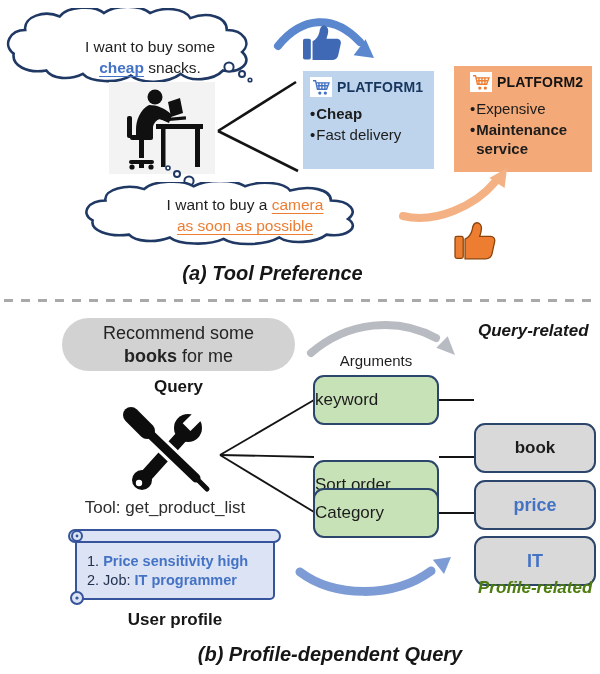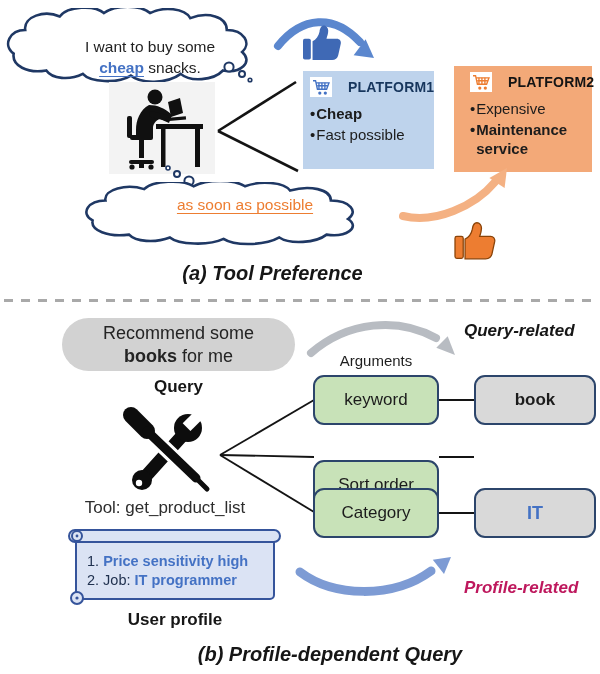--- a/index.html
+++ b/index.html
@@ -10,21 +10,21 @@
 
   
   .cloud-text{position:absolute;text-align:center;font-size:15.5px;line-height:21px;color:#1f1f1f;}
   .hl-blue{color:#4472c4;font-weight:bold;text-decoration:underline;text-underline-offset:3px;}
   .hl-orange{color:#ed7d31;text-decoration:underline;text-underline-offset:3px;}
 
   
   .plat{position:absolute;padding:6px 6px 4px 7px;box-sizing:border-box;}
   .plat1{left:303px;top:71px;width:131px;height:98px;background:#bed3ec;}
   .plat2{left:454px;top:66px;width:138px;height:106px;background:#f3a978;padding-left:16px;}
-  .plat-head{display:flex;align-items:center;gap:16px;}
+  .plat-head{display:flex;align-items:center;gap:5px;}
   .cart-chip{width:22px;height:20px;background:#fff;display:flex;align-items:center;justify-content:center;flex:0 0 auto;}
   .plat-title{font-size:14px;font-weight:bold;letter-spacing:.2px;}
   .plat1 .plat-title{color:#17365d;}
   .plat2 .plat-title{color:#141414;}
   .bullets{margin-top:7px;font-size:15px;line-height:19px;color:#1c1c1c;}
   .bullet{margin:2px 0;}
   .bullet::before{content:"\2022";margin-right:1px;}
   .b-bold{font-weight:bold;}
   .wraphard{display:inline-block;width:100px;word-break:break-all;vertical-align:top;}
 
@@ -34,27 +34,27 @@
            background:repeating-linear-gradient(90deg,#a9a9a9 0 9px,transparent 9px 17px);}
 
   
   .pill{position:absolute;left:62px;top:318px;width:233px;height:53px;border-radius:27px;
         background:#d2d2d2;display:flex;flex-direction:column;align-items:center;justify-content:center;
         font-size:18px;line-height:23px;color:#242424;}
   .lbl-bold{position:absolute;font-weight:bold;font-size:17px;text-align:center;color:#161616;}
   .col-lbl{position:absolute;font-size:15px;text-align:center;color:#1f1f1f;}
   .argbox{position:absolute;left:313px;width:126px;height:50px;background:#c8e2b8;
           border:2px solid #2c456b;border-radius:11px;box-sizing:border-box;
-          display:flex;align-items:center;justify-content:center;font-size:17px;color:#1c1c1c;}
+          display:flex;align-items:center;font-size:17px;color:#1c1c1c;}
   .valbox{position:absolute;left:474px;width:122px;height:50px;background:#d9d9d9;
           border:2px solid #2c456b;border-radius:11px;box-sizing:border-box;
-          display:flex;align-items:center;justify-content:center;font-size:17px;font-weight:bold;}
+          display:flex;align-items:center;justify-content:center;font-size:17px;font-weight:bold;margin-top:48px;}
   .val-black{color:#1c1c1c;}
   .val-blue{color:#4472c4;font-size:18px;}
-  .rel-lbl{position:absolute;font-size:17px;font-weight:bold;font-style:italic;}
+  .rel-lbl{position:absolute;font-size:17px;font-weight:bold;font-style:italic;margin-left:14px;}
   .tool-lbl{position:absolute;left:55px;top:498px;width:220px;text-align:center;font-size:17px;color:#2d2d2d;}
   .profile-line{position:absolute;left:87px;font-size:14.5px;color:#20314f;white-space:nowrap;}
   .profile-line b{color:#4472c4;}
 </style>
 </head>
 <body>
 
 <div id="fig">
 
   <svg class="abs" style="left:6px;top:8px" width="288" height="76" viewBox="0 0 300 90" preserveAspectRatio="none">
@@ -124,21 +124,21 @@
             <path d="M8,4.5 V12 M11.5,4.5 V12 M15,4.5 V12 M6,8 H18.5"></path>
           </g>
           <circle cx="9" cy="16.6" r="1.9" fill="#4472c4"></circle>
           <circle cx="15.5" cy="16.6" r="1.9" fill="#4472c4"></circle>
         </svg>
       </span>
       <span class="plat-title">PLATFORM1</span>
     </div>
     <div class="bullets">
       <div class="bullet b-bold"><span>Cheap</span></div>
-      <div class="bullet"><span>Fast possible</span></div>
+      <div class="bullet"><span>Fast delivery</span></div>
     </div>
   </div>
 
   <div class="plat plat2">
     <div class="plat-head">
       <span class="cart-chip">
         <svg width="19" height="17" viewBox="0 0 22 20">
           <g fill="none" stroke="#ed7d31" stroke-width="1.6">
             <path d="M1,2 H4 L6.2,12 H17 L19.8,4.5 H5.2"></path>
             <path d="M8,4.5 V12 M11.5,4.5 V12 M15,4.5 V12 M6,8 H18.5"></path>
@@ -165,20 +165,21 @@
              C44,18 46,20.5 45.5,23.5 L42.5,37 C41.8,40.5 39,42.5 35.5,42.5 H13 Z" fill="#ed7d31" stroke="#8a4308" stroke-width="1.4"></path>
   </svg>
 
   <svg class="abs" style="left:84px;top:182px" width="322" height="64" viewBox="0 0 300 90" preserveAspectRatio="none">
     <path d="M42,74 C22,78 6,68 8,54 C-4,44 4,26 20,26 C18,10 40,2 56,10 C64,-2 92,-4 102,6
              C114,-4 140,-4 150,6 C164,-2 186,0 192,12 C210,4 230,10 230,26 C248,26 256,42 246,52
              C258,64 244,78 226,74 C216,86 192,88 182,78 C168,90 140,90 130,80 C116,90 88,88 80,78
              C66,86 48,84 42,74 Z" fill="#fff" stroke="#1f3864" stroke-width="2.6" vector-effect="non-scaling-stroke"></path>
   </svg>
   <div class="cloud-text" style="left:120px;top:194px;width:250px;">
+    <div><span>I want to buy a </span><span class="hl-orange">camera</span></div>
     <div><span class="hl-orange">as soon as possible</span></div>
   </div>
 
   <div class="caption" style="left:0;top:262px;width:545px;">(a) Tool Preference</div>
 
   <div id="divider"></div>
 
   <div class="pill">
     <div><span>Recommend some</span></div>
     <div><b>books</b><span> for me</span></div>
@@ -223,20 +224,23 @@
 
   <svg class="abs" style="left:439px;top:375px" width="35" height="165">
     <line x1="0" y1="25" x2="35" y2="25" stroke="#141414" stroke-width="2"></line>
     <line x1="0" y1="82" x2="35" y2="82" stroke="#141414" stroke-width="2"></line>
     <line x1="0" y1="138" x2="35" y2="138" stroke="#141414" stroke-width="2"></line>
   </svg>
 
   <div class="valbox" style="top:375px;">
       <span class="val-black">book</span>
     </div>
+  <div class="valbox" style="top:432px;">
+      <span class="val-blue">price</span>
+    </div>
   <div class="valbox" style="top:488px;">
       <span class="val-blue">IT</span>
     </div>
 
   <div class="tool-lbl">Tool: get_product_list</div>
 
   <svg class="abs" style="left:64px;top:526px" width="222" height="84" viewBox="0 0 222 84">
     <rect x="12" y="10" width="198" height="63" rx="4" fill="#dbe3f4" stroke="#35549b" stroke-width="2"></rect>
     <rect x="5" y="4" width="211" height="12" rx="6" fill="#dbe3f4" stroke="#35549b" stroke-width="2"></rect>
     <circle cx="13" cy="10" r="5" fill="#dbe3f4" stroke="#35549b" stroke-width="2"></circle>
@@ -245,17 +249,17 @@
     <circle cx="13" cy="72" r="1.6" fill="#35549b"></circle>
   </svg>
   <div class="profile-line" style="top:553px;"><span>1. </span><b>Price sensitivity high</b></div>
   <div class="profile-line" style="top:572px;"><span>2. Job: </span><b>IT programmer</b></div>
   <div class="lbl-bold" style="left:64px;top:610px;width:222px;">User profile</div>
 
   <svg class="abs" style="left:293px;top:545px" width="170" height="62">
     <path d="M7,27 C40,52 100,54 138,26" fill="none" stroke="#7d9bd4" stroke-width="9" stroke-linecap="round"></path>
     <polygon points="158,12 151,29 139.8,14.8" fill="#7d9bd4"></polygon>
   </svg>
-  <div class="rel-lbl" style="left:464px;top:578px;color:#be185d;text-align:center;">Profile-related</div>
+  <div class="rel-lbl" style="left:464px;top:578px;color:#4d7c0f;text-align:center;">Profile-related</div>
 
   <div class="caption" style="left:60px;top:643px;width:540px;">(b) Profile-dependent Query</div>
 
 </div>
 
 </body></html>

